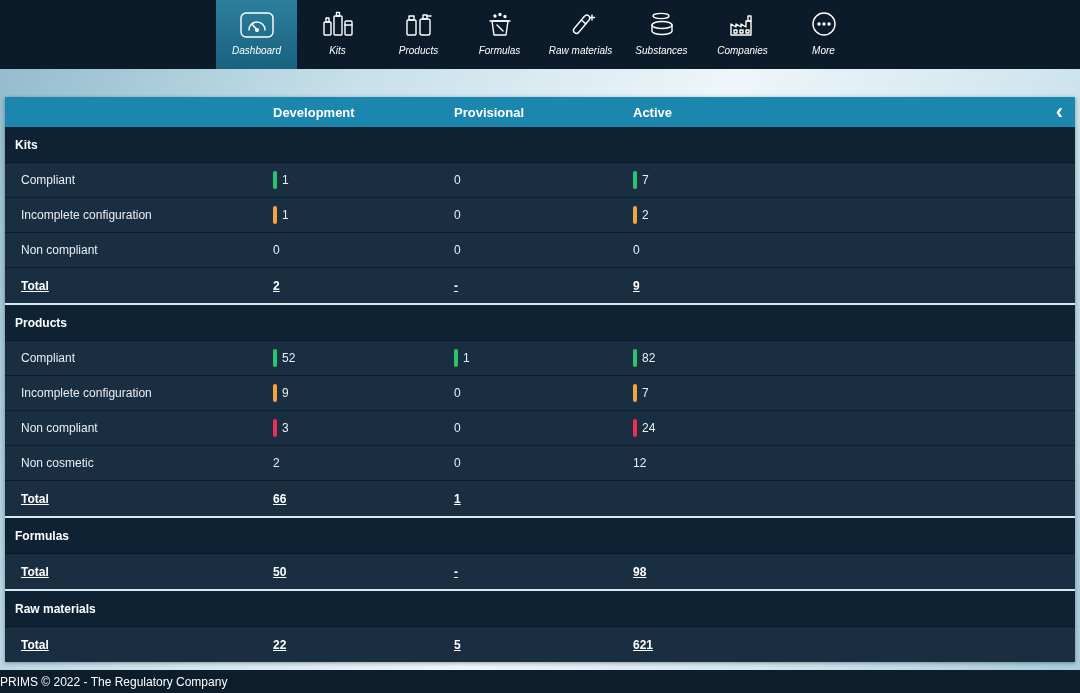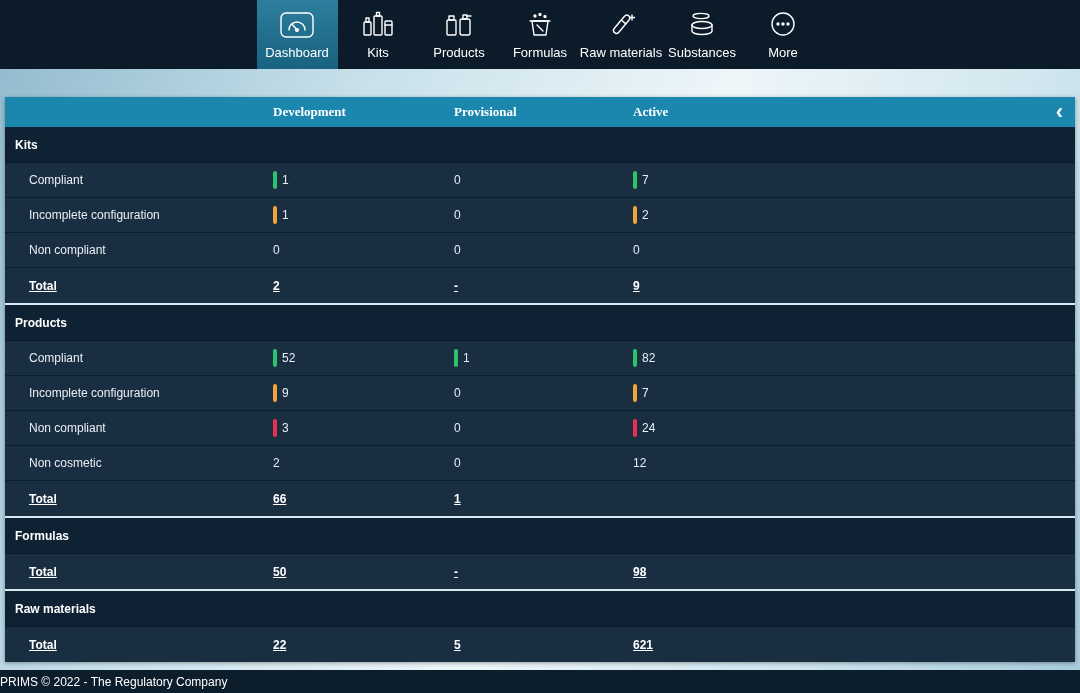--- a/index.html
+++ b/index.html
@@ -16,50 +16,50 @@
     align-items:stretch; flex:0 0 auto;
   }
   .tab{
     width:81px; display:flex; flex-direction:column; align-items:center;
     justify-content:flex-start; padding-top:9px; cursor:pointer; color:#fff;
   }
   .tab.selected{
     background:linear-gradient(180deg,#2d7e9d 0%,#17627f 100%);
   }
   .tab .ic{ height:32px; display:flex; align-items:center; justify-content:center; }
-  .tab .lbl{ font-size:13px; color:#ffffff; margin-top:4px; white-space:nowrap; }
+  .tab .lbl{ font-size:10px; color:#ffffff; margin-top:4px; white-space:nowrap;font-style:italic; }
   .tab svg{ stroke:#ffffff; fill:none; stroke-width:1.4; stroke-linecap:round; stroke-linejoin:round; }
 
   
   .main{ flex:1 1 auto; padding:28px 5px 0 5px; }
   .dash-table{ width:100%; background:#192c3f; box-shadow:0 1px 4px rgba(0,0,0,.35); }
 
   .thead{
     height:30px; background:#1b87ae; color:#fff; font-weight:bold; font-size:13px;
     display:grid; grid-template-columns:260px 181px 179px 1fr; align-items:center;
     position:relative;
   }
-  .thead .hcell{ padding-left:8px;font-family:Liberation Serif, serif; }
+  .thead .hcell{ padding-left:8px; }
   .collapse{ position:absolute; right:12px; top:0; height:30px; display:flex;
     align-items:center; font-size:22px; font-weight:bold; color:#fff; cursor:pointer; line-height:1; }
 
   .section{ border-bottom:2px solid #d7e9f1; }
   .section:last-child{ border-bottom:none; }
   .section-header{
     height:36px; background:#0e2233; color:#fff; font-size:12px; font-weight:bold;
     display:flex; align-items:center; padding-left:10px;
     border-bottom:1px solid #0a1826;
   }
   .trow{
     height:35px; display:grid; grid-template-columns:260px 181px 179px 1fr;
     align-items:center; background:#1a2e42; border-bottom:1px solid #0c1d2e;
     color:#e9eff4; font-size:12px; cursor:pointer;
   }
   .trow:last-child{ border-bottom:none; }
-  .rlabel{ padding-left:24px; }
+  .rlabel{ padding-left:16px; }
   .tcell{ padding-left:8px; display:flex; align-items:center; }
   .bar{ width:4px; height:18px; border-radius:2px; display:inline-block; margin-right:5px; }
   .trow.total .val, .trow.total .rlabel{ font-weight:bold; color:#ffffff;text-decoration:underline; }
 
   
   .footer{
     flex:0 0 auto; height:23px; background:#0c1d2c; color:#ffffff; font-size:12px;
     display:flex; align-items:center; padding-left:0; margin-top:8px;
   }
 </style>
@@ -139,20 +139,32 @@
     <span class="ic">
       <svg width="36" height="28" viewBox="0 0 36 28">
         <ellipse cx="17" cy="5" rx="8" ry="2.6"></ellipse>
         <ellipse cx="18" cy="14" rx="10" ry="3.5"></ellipse>
         <path d="M8 14v6a10 3.5 0 0 0 20 0v-6"></path>
       </svg>
     </span>
     <span class="lbl">Substances</span>
   </div>
 
+  <div class="tab">
+    <span class="ic">
+      <svg width="36" height="28" viewBox="0 0 36 28">
+        <path d="M6 24V13l5 3v-3l5 3v-3l5 3V10h5v14z"></path>
+        <rect x="9" y="19" width="3" height="3"></rect>
+        <rect x="15" y="19" width="3" height="3"></rect>
+        <rect x="21" y="19" width="3" height="3"></rect>
+        <rect x="23" y="5" width="3" height="5"></rect>
+      </svg>
+    </span>
+    <span class="lbl">Companies</span>
+  </div>
 
 
   <div class="tab">
     <span class="ic">
       <svg width="36" height="28" viewBox="0 0 36 28">
         <circle cx="18" cy="13" r="11"></circle>
         <circle cx="13" cy="13" r="1.7" fill="#fff" stroke="none"></circle>
         <circle cx="18" cy="13" r="1.7" fill="#fff" stroke="none"></circle>
         <circle cx="23" cy="13" r="1.7" fill="#fff" stroke="none"></circle>
       </svg>

